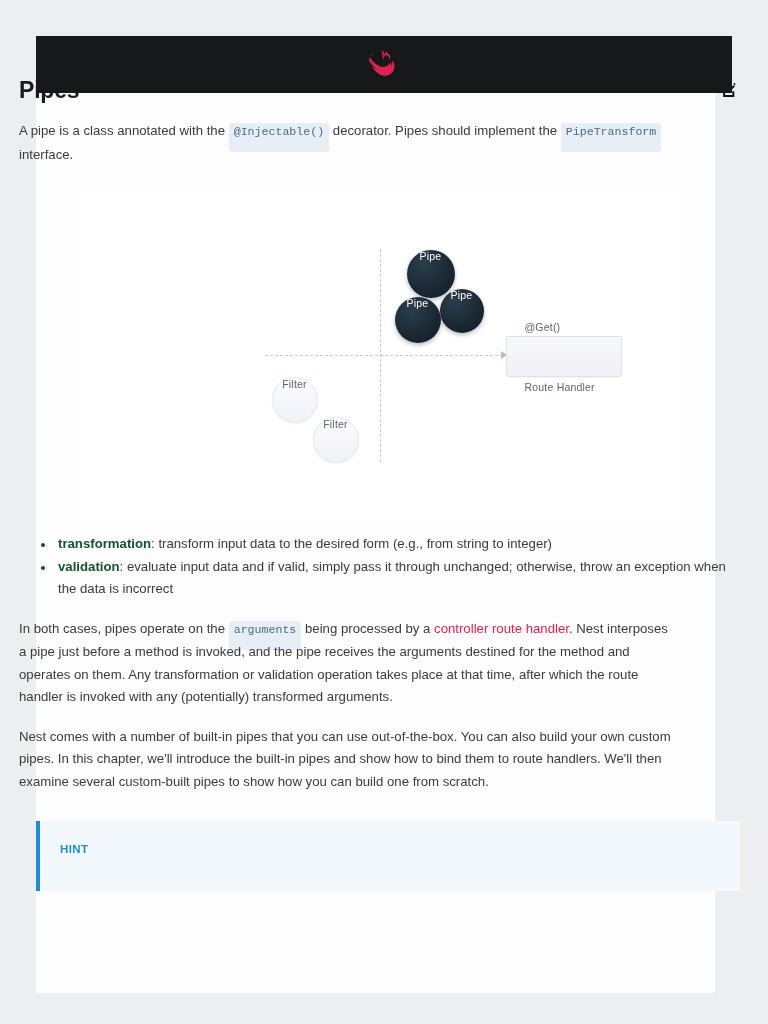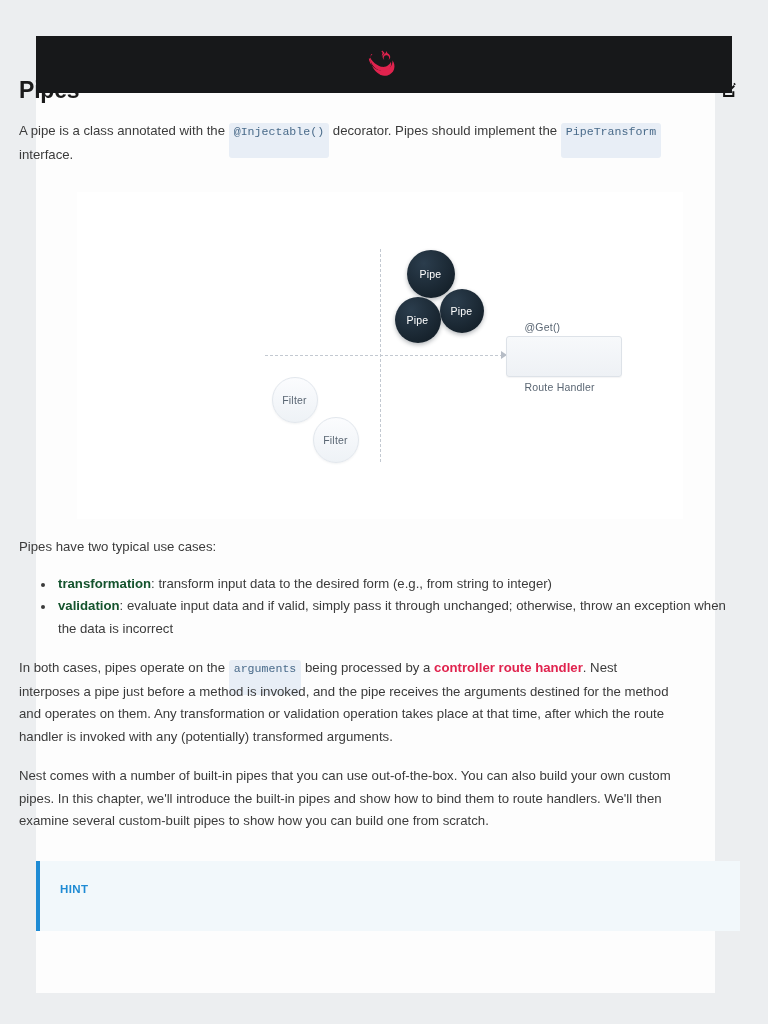--- a/index.html
+++ b/index.html
@@ -78,28 +78,28 @@
     color: #3b3b3b;
     margin-top: 17px;
     max-width: 656px;
   }
 
   code.inline {
     font-family: "Liberation Mono", monospace;
     font-size: 11.6px;
     background: #e8eef6;
     color: #4a6b8a;
-    padding: 2px 5px 20px 5px;
+    padding: 2px 5px 14px 5px;
     border-radius: 3px;
     white-space: nowrap;
   }
 
   a.redlink {
     color: #e0234e;
-    font-weight: 700;
+    font-weight: 400;
     text-decoration: none;
   }
 
   ul.bullets {
     margin-top: 14px;
     padding-left: 36px;
   }
   ul.bullets li {
     font-size: 13.2px;
     line-height: 22.5px;
@@ -141,21 +141,20 @@
   .node-box.handler {
     left: 429px; top: 144px; width: 116px; height: 41px;
     display: flex; flex-direction: column; justify-content: center;
     padding-left: 18px; line-height: 14px; gap: 46px;
   }
 
   .circle {
     position: absolute;
     border-radius: 50%;
     display: flex;
-    align-items: center;
     justify-content: center;
     font-size: 10.5px;
     letter-spacing: 0.2px;
   }
   .circle.pipe {
     background: radial-gradient(circle at 35% 28%, #2b3d4d 0%, #16222c 75%);
     color: #ffffff;
     box-shadow: 0 2px 4px rgba(20,30,40,0.30);
   }
   .circle.filter {
@@ -275,21 +274,20 @@
       <div class="circle filter filter-a">
         <span>Filter</span>
       </div>
       <div class="circle filter filter-b">
         <span>Filter</span>
       </div>
 
     </div>
   </div>
 
-  <p class="para">Pipes have two typical use cases:</p>
 
   <ul class="bullets">
     <li>
       <b>transformation</b><span>: transform input data to the desired form (e.g., from string to integer)</span>
     </li>
     <li>
       <b>validation</b><span>: evaluate input data and if valid, simply pass it through unchanged; otherwise, throw an exception when the data is incorrect</span>
     </li>
   </ul>
 

